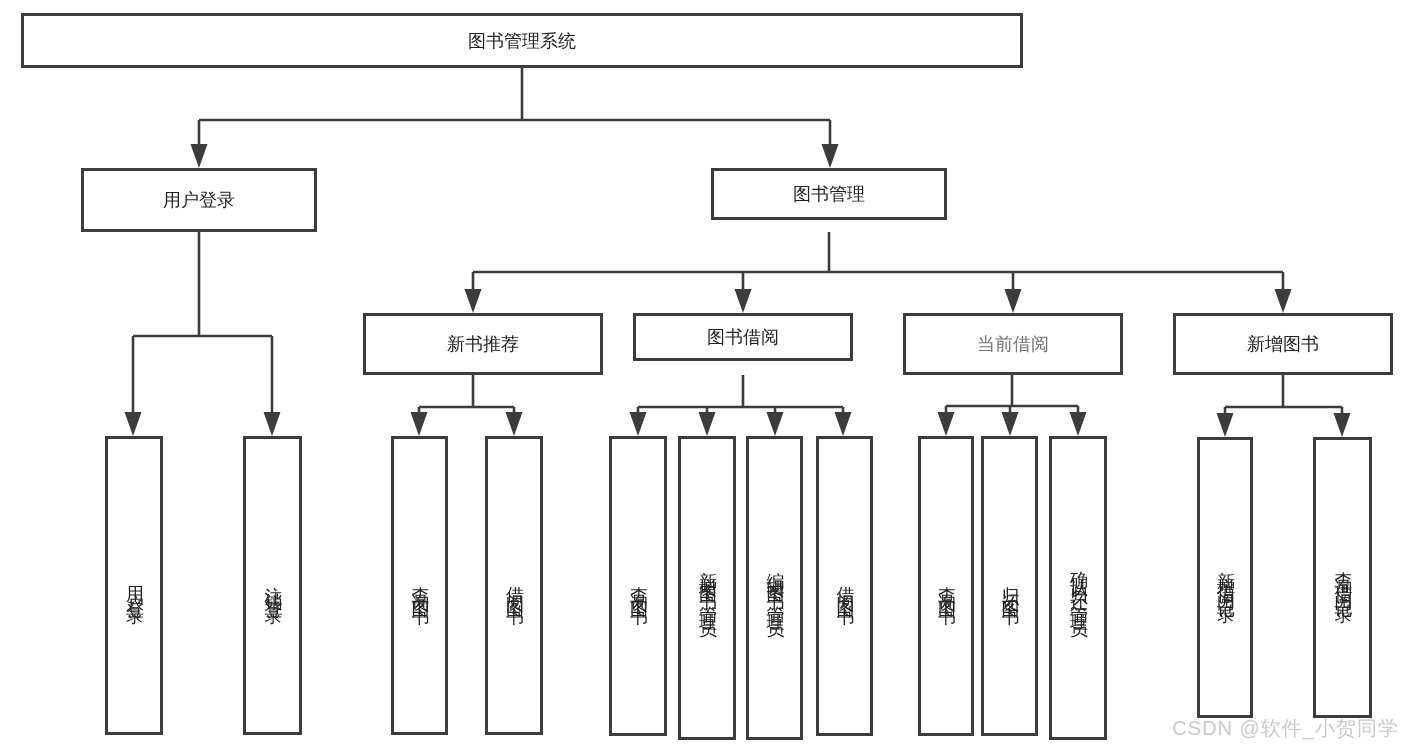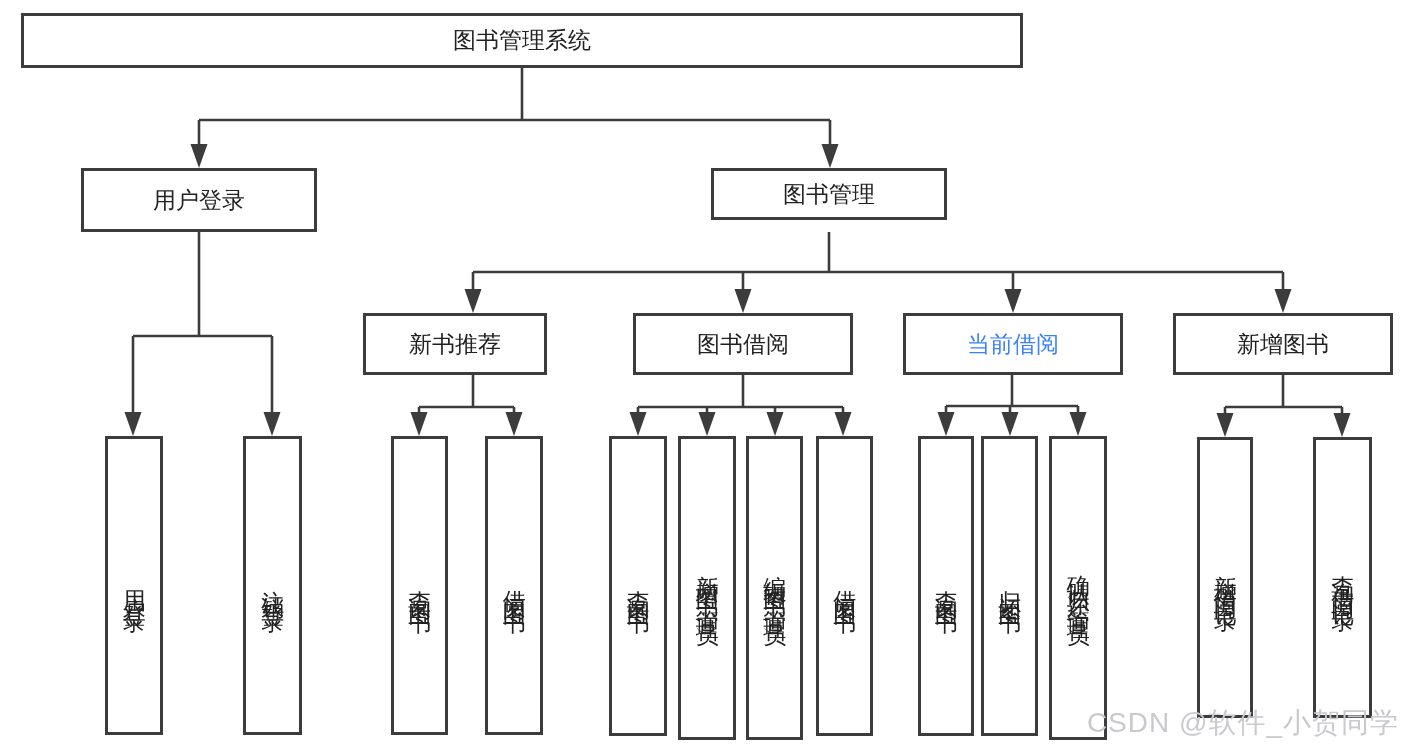--- a/index.html
+++ b/index.html
@@ -25,35 +25,35 @@
     position: absolute;
     box-sizing: border-box;
     background: #ffffff;
     border: 3px solid #3c3c3c;
     display: flex;
     align-items: center;
     justify-content: center;
     color: #222222;
   }
   .diagram-node .node-label {
-    font-size: 23px;
+    font-size: 18px;
     color: #222222;
     white-space: nowrap;
   }
   .diagram-node.vertical .node-label {
     writing-mode: vertical-lr;
     white-space: normal;
     letter-spacing: 7px;
     line-height: 1.1;
   }
   #watermark {
     position: absolute;
     right: 6px;
     bottom: 5px;
-    font-size: 28px;
+    font-size: 20px;
     color: #c9c9ce;
     letter-spacing: 1px;
     pointer-events: none;
   }
 </style>
 </head>
 <body>
 
 <div id="stage">
   <svg id="connector-layer" xmlns="http://www.w3.org/2000/svg" viewBox="0 0 1405 747">
@@ -113,28 +113,28 @@
   <div id="nodes-layer">
       <div class="diagram-node" style="left: 21px; top: 13px; width: 1002px; height: 55px; border-color: rgb(60, 60, 60); background: rgb(255, 255, 255);">
         <span class="node-label" style="color: rgb(34, 34, 34);">图书管理系统</span>
       </div>
       <div class="diagram-node" style="left: 81px; top: 168px; width: 236px; height: 64px; border-color: rgb(60, 60, 60); background: rgb(255, 255, 255);">
         <span class="node-label" style="color: rgb(34, 34, 34);">用户登录</span>
       </div>
       <div class="diagram-node" style="left: 711px; top: 168px; width: 236px; height: 52px; border-color: rgb(60, 60, 60); background: rgb(255, 255, 255);">
         <span class="node-label" style="color: rgb(34, 34, 34);">图书管理</span>
       </div>
-      <div class="diagram-node" style="left: 363px; top: 313px; width: 184px; height: 62px; border-color: rgb(60, 60, 60); background: rgb(255, 255, 255);">
+      <div class="diagram-node" style="left: 363px; top: 313px; width: 240px; height: 62px; border-color: rgb(60, 60, 60); background: rgb(255, 255, 255);">
         <span class="node-label" style="color: rgb(34, 34, 34);">新书推荐</span>
       </div>
-      <div class="diagram-node" style="left: 633px; top: 313px; width: 220px; height: 62px; border-color: rgb(60, 60, 60); background: rgb(255, 255, 255);">
+      <div class="diagram-node" style="left: 633px; top: 313px; width: 220px; height: 48px; border-color: rgb(60, 60, 60); background: rgb(255, 255, 255);">
         <span class="node-label" style="color: rgb(34, 34, 34);">图书借阅</span>
       </div>
       <div class="diagram-node" style="left: 903px; top: 313px; width: 220px; height: 62px; border-color: rgb(60, 60, 60); background: rgb(255, 255, 255);">
-        <span class="node-label" style="color: #3b82f6;">当前借阅</span>
+        <span class="node-label" style="color: #737373;">当前借阅</span>
       </div>
       <div class="diagram-node" style="left: 1173px; top: 313px; width: 220px; height: 62px; border-color: rgb(60, 60, 60); background: rgb(255, 255, 255);">
         <span class="node-label" style="color: rgb(34, 34, 34);">新增图书</span>
       </div>
       <div class="diagram-node vertical" style="left: 105px; top: 436px; width: 58px; height: 299px; border-color: rgb(60, 60, 60); background: rgb(255, 255, 255);">
         <span class="node-label" style="color: rgb(34, 34, 34);">用户登录</span>
       </div>
       <div class="diagram-node vertical" style="left: 243px; top: 436px; width: 59px; height: 299px; border-color: rgb(60, 60, 60); background: rgb(255, 255, 255);">
         <span class="node-label" style="color: rgb(34, 34, 34);">注销登录</span>
       </div>

